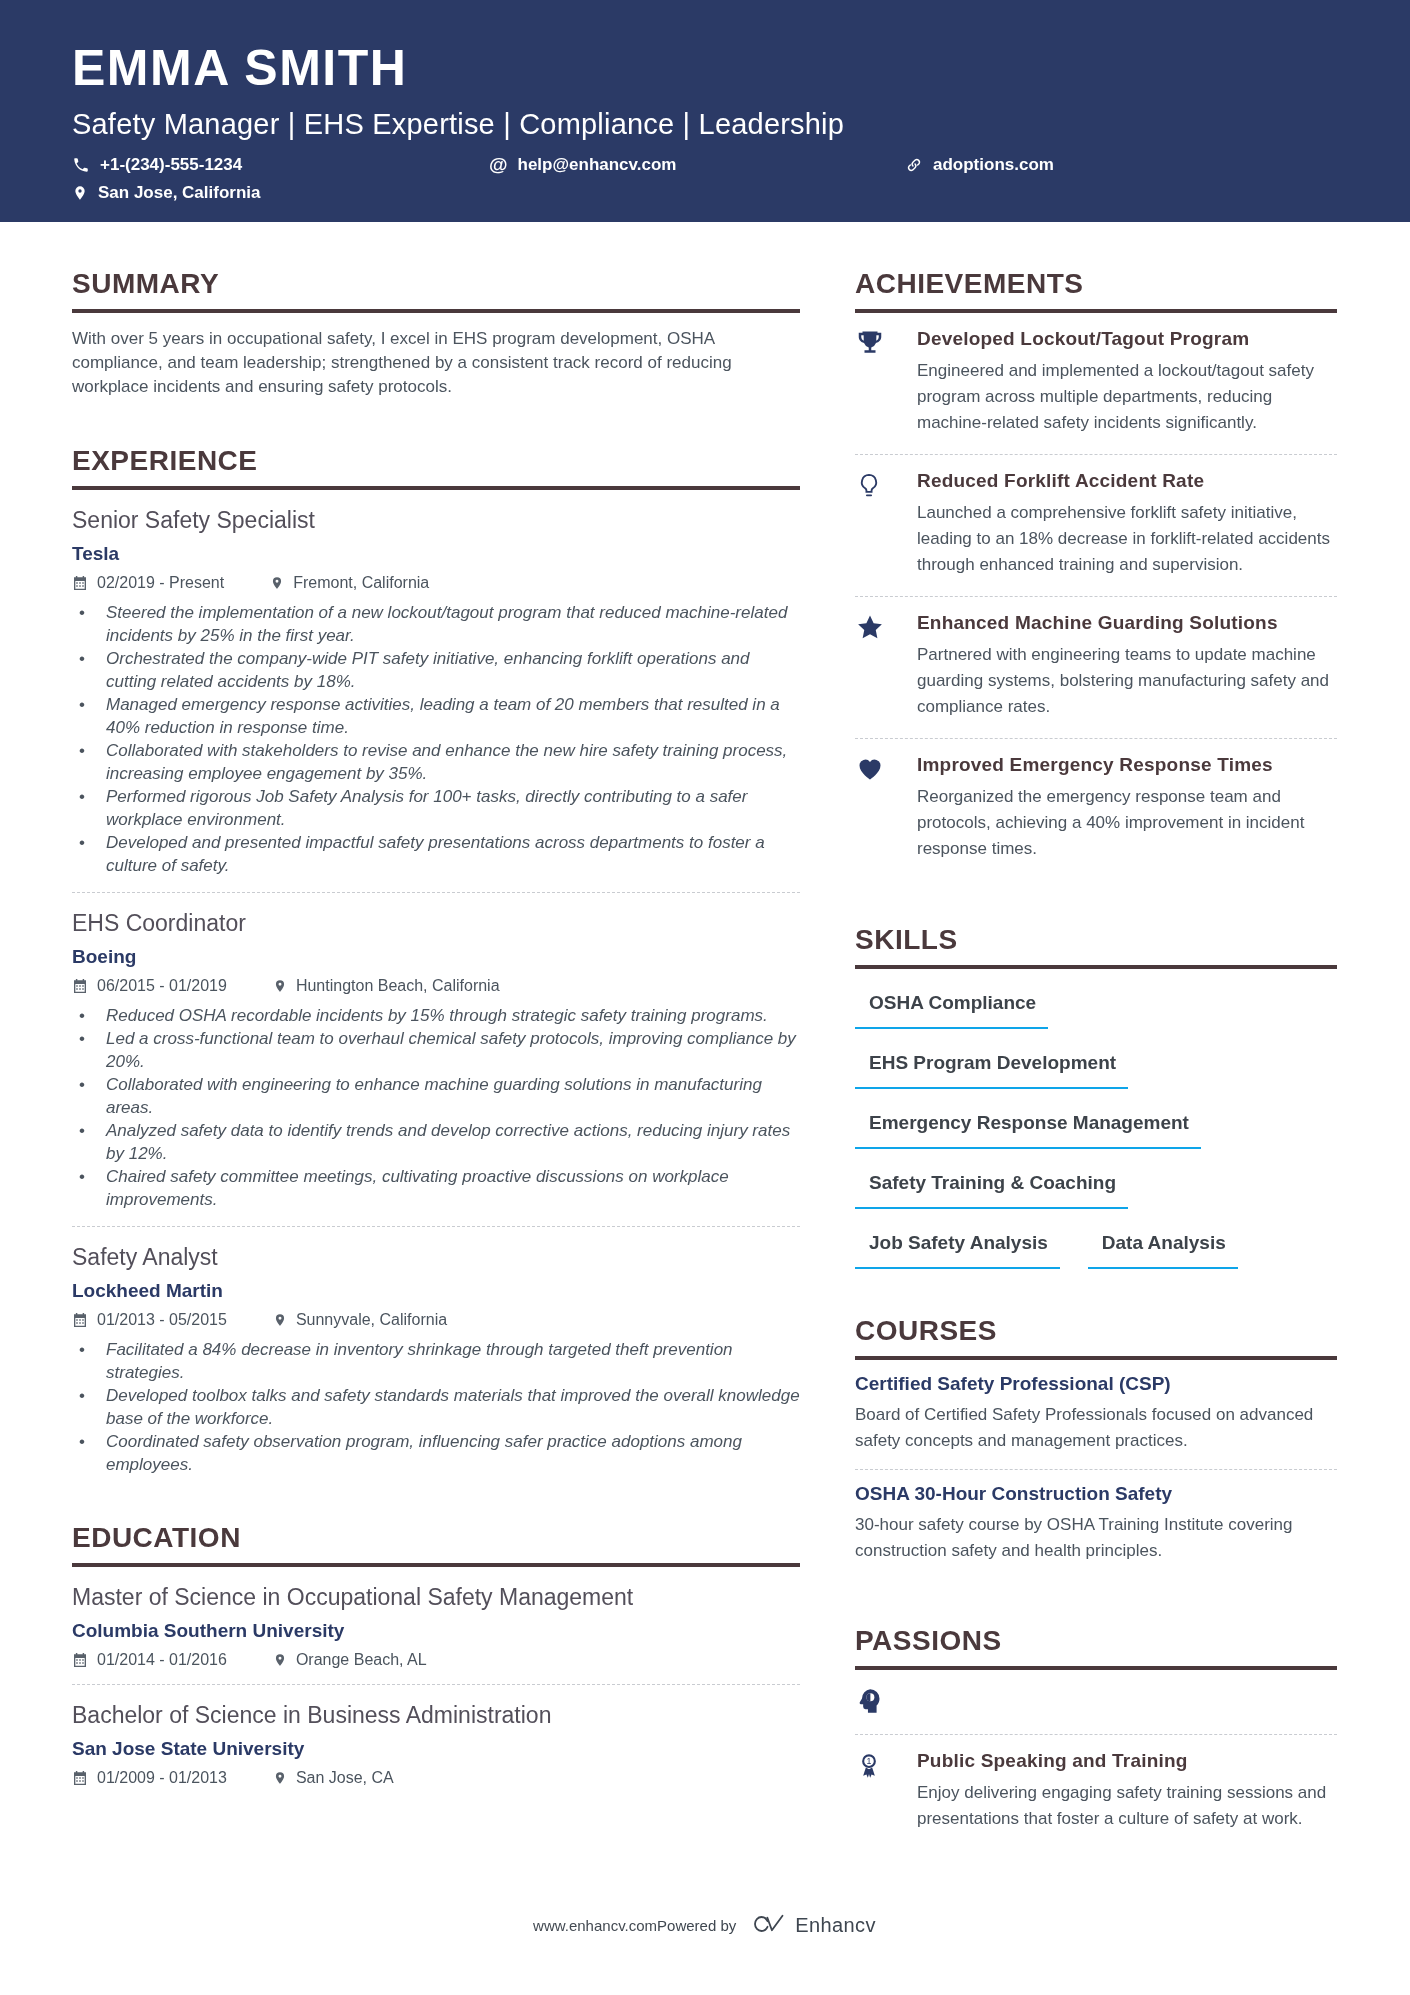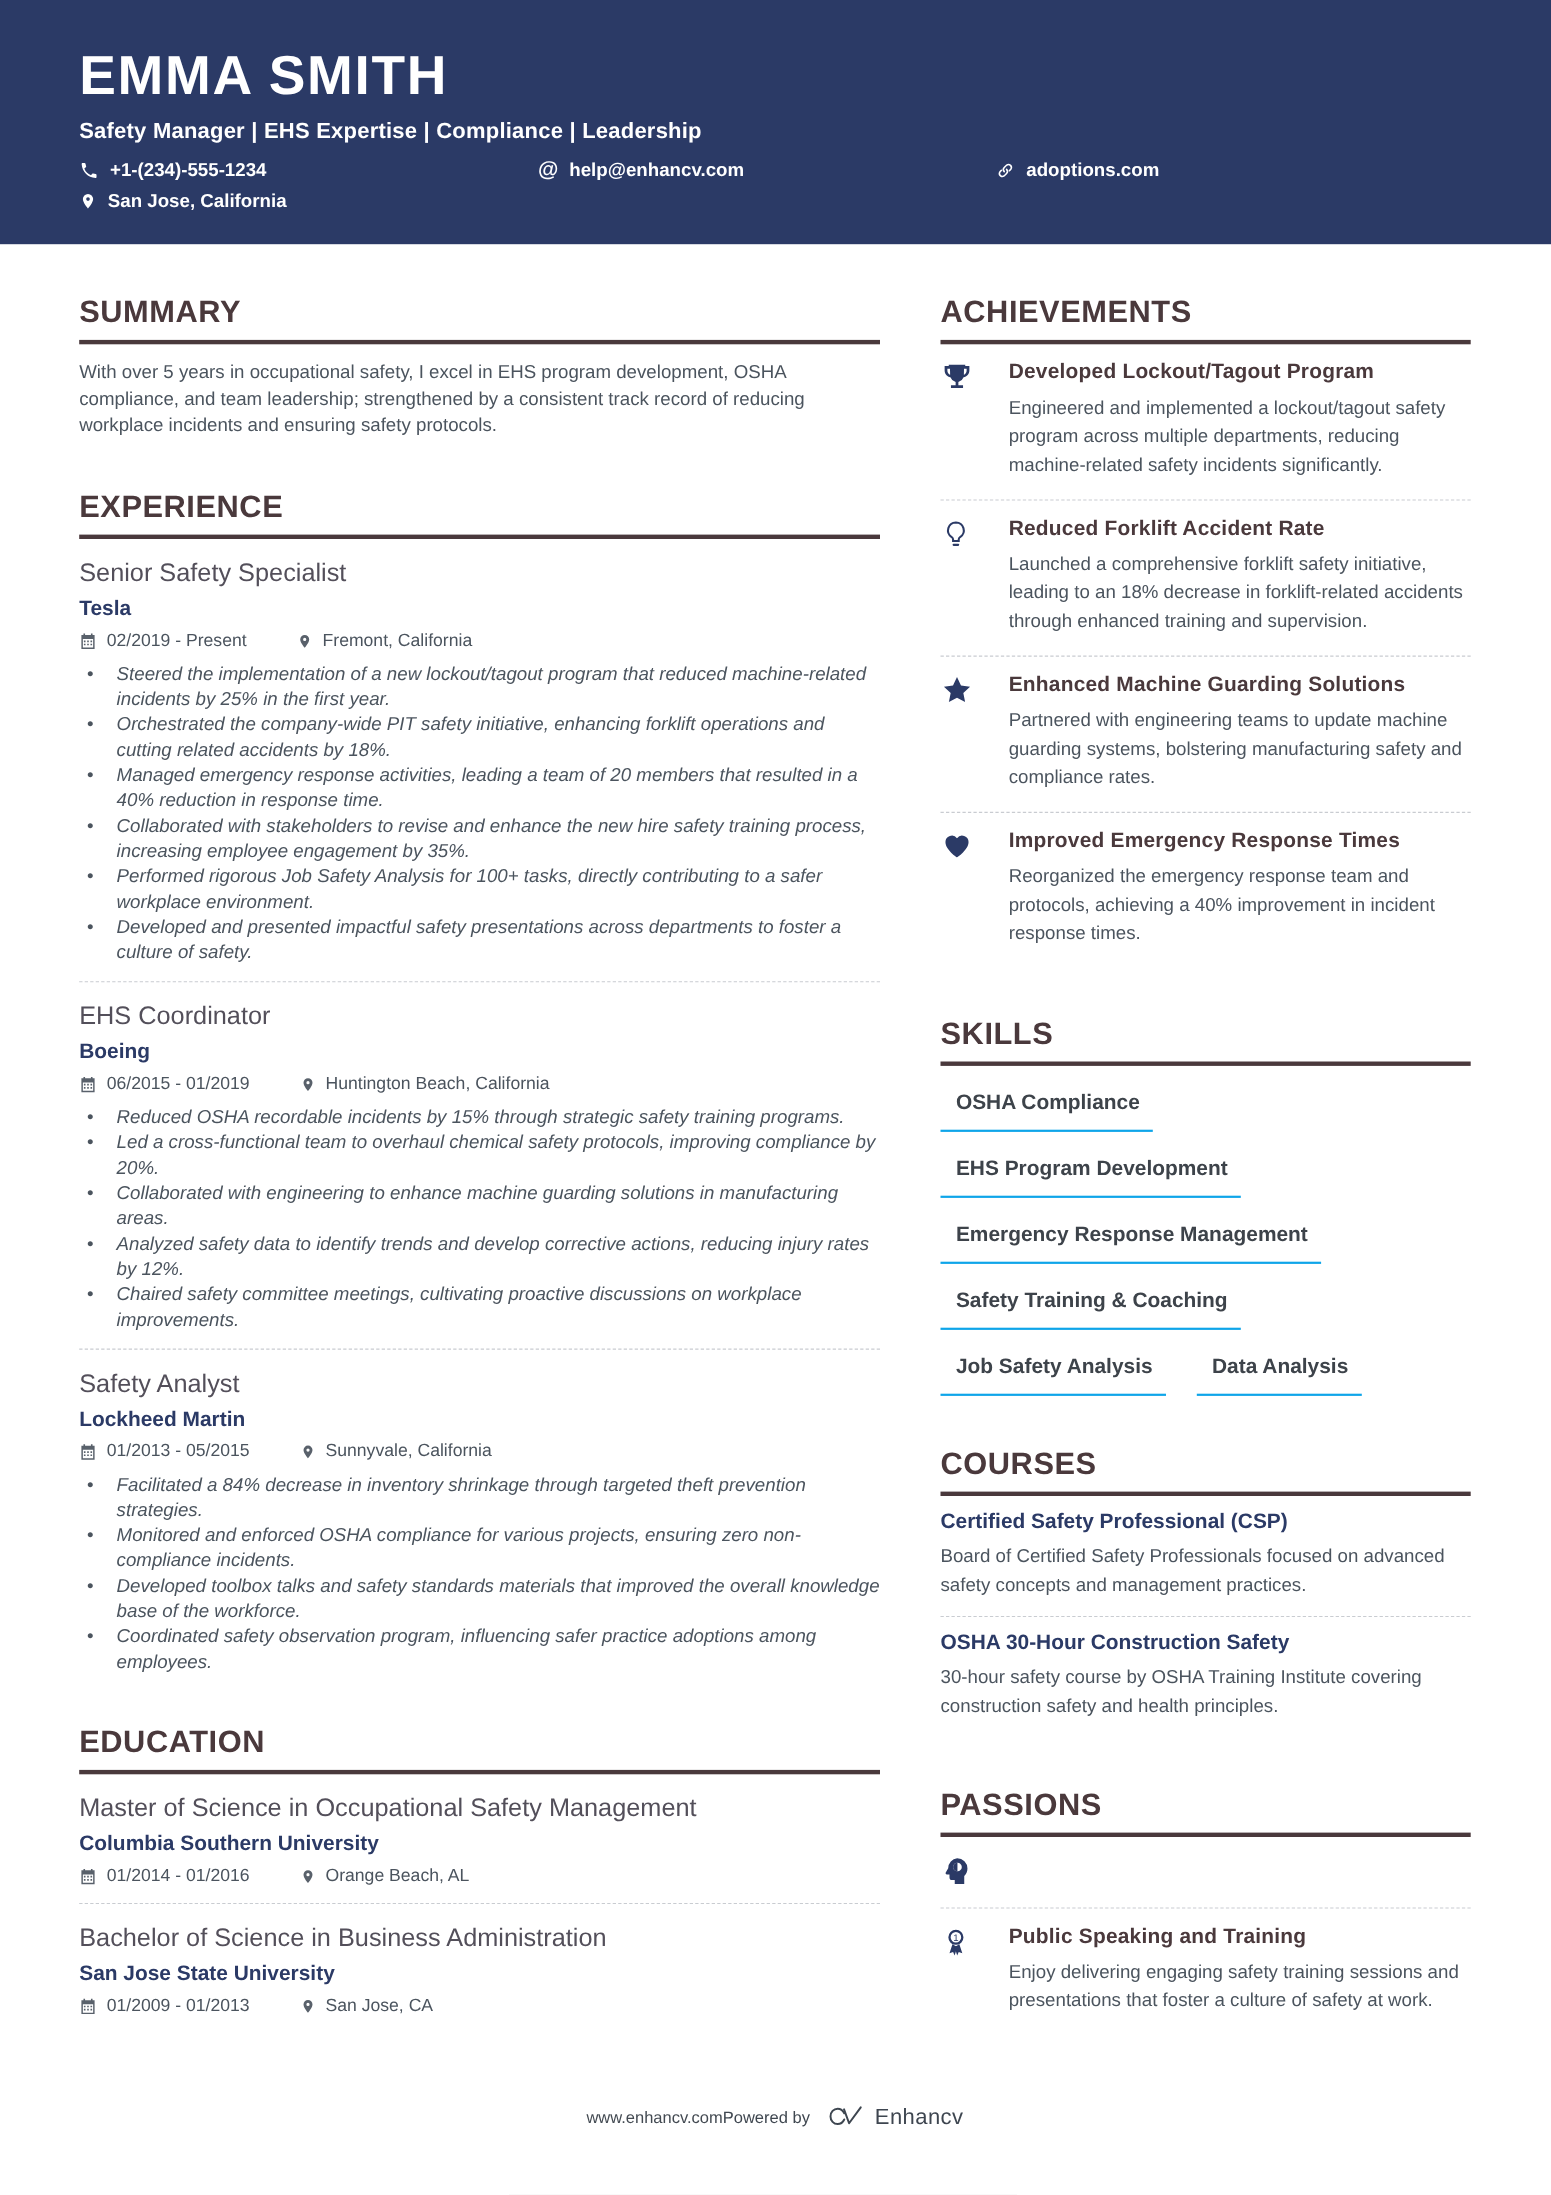--- a/index.html
+++ b/index.html
@@ -2,21 +2,21 @@
 <html><head>
 <meta charset="utf-8">
 <style>
   * { margin:0; padding:0; box-sizing:border-box; }
   body { background:#e8e8e8; font-family:"Liberation Sans", sans-serif; }
   .page { width:1410px; height:1995px; position:relative; background:#ffffff; margin:0 auto; overflow:hidden; }
 
   
   .header { background:#2b3a66; height:222px; padding:42px 73px 0 72px; color:#fff; }
   .name { font-size:50px; font-weight:700; letter-spacing:1.5px; line-height:1.05; }
-  .subtitle { font-size:20px; font-weight:700; margin-top:13px; letter-spacing:.2px; }
+  .subtitle { font-size:29px; font-weight:400; margin-top:13px; letter-spacing:.2px; }
   .contact-row { display:flex; margin-top:13px; align-items:center; }
   .contact-item { display:flex; align-items:center; font-size:17px; font-weight:700; }
   .contact-item .cicon { margin-right:10px; display:inline-flex; }
   .cw-phone { width:417px; }
   .cw-email { width:416px; }
   .contact-row.second { margin-top:7px; }
   .at-glyph { font-size:19px; font-weight:700; }
 
   
   .main { display:flex; padding:0 73px 0 72px; }
@@ -227,23 +227,20 @@
                 <svg width="14" height="16" viewBox="0 0 24 24" fill="#59616b">
                     <path d="M12 2a7 7 0 0 1 7 7c0 5-7 13-7 13S5 14 5 9a7 7 0 0 1 7-7zm0 9.5A2.5 2.5 0 1 0 12 6.5a2.5 2.5 0 0 0 0 5z"></path>
                   </svg>
               </span>
               <span>Sunnyvale, California</span>
             </div>
           </div>
           <div class="bullets">
             <div class="bullet">
                 <span>Facilitated a 84% decrease in inventory shrinkage through targeted theft prevention strategies.</span>
-              </div>
-            <div class="bullet">
-                <span>Monitored and enforced OSHA compliance for various projects, ensuring zero non-compliance incidents.</span>
               </div>
             <div class="bullet">
                 <span>Developed toolbox talks and safety standards materials that improved the overall knowledge base of the workforce.</span>
               </div>
             <div class="bullet">
                 <span>Coordinated safety observation program, influencing safer practice adoptions among employees.</span>
               </div>
           </div>
         </div>
       </div>

